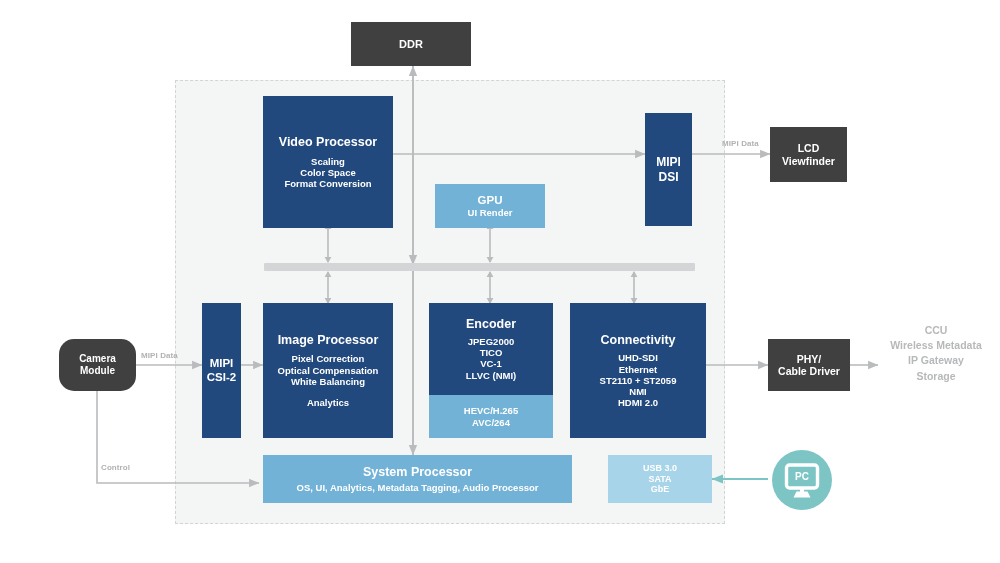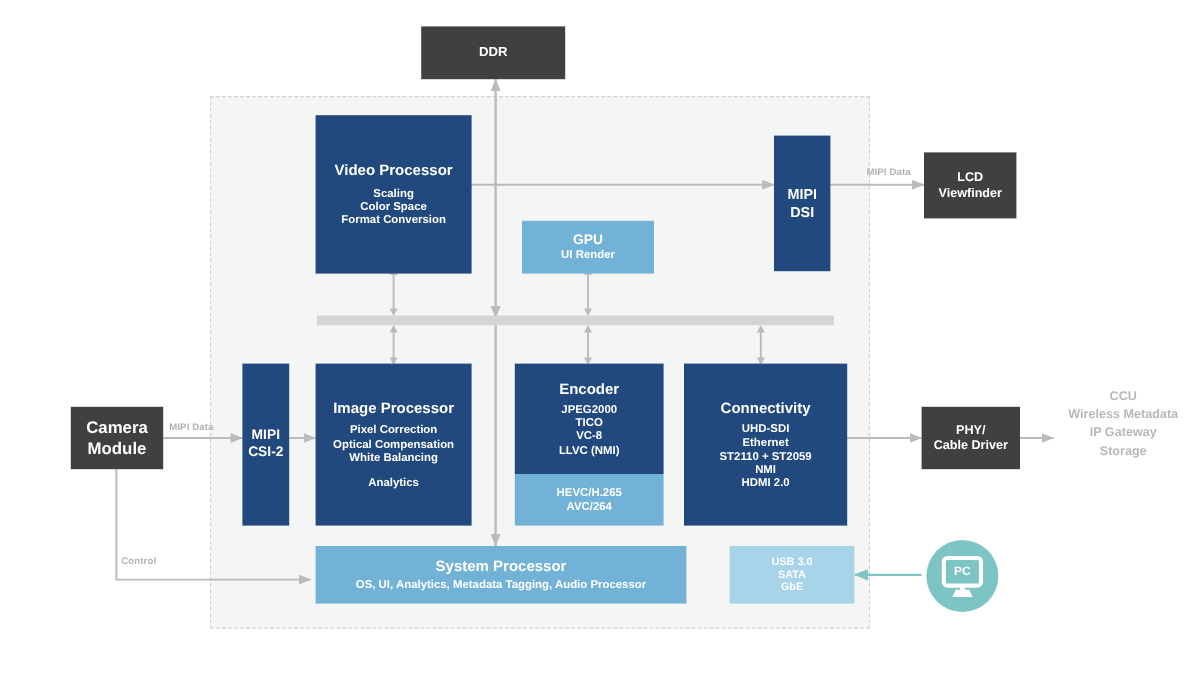--- a/index.html
+++ b/index.html
@@ -129,21 +129,21 @@
 
   <div class="blk gray" style="left:351px;top:22px;width:120px;height:44px;font-size:11px;">
     <span class="ttl">DDR</span>
   </div>
 
   <div class="blk gray" style="left:770px;top:127px;width:77px;height:55px;font-size:10.5px;">
     <span class="ttl">LCD</span>
     <span class="ttl">Viewfinder</span>
   </div>
 
-  <div class="blk gray" style="left:59px;top:339px;width:77px;height:52px;font-size:14px;">
+  <div class="blk gray" style="left:59px;top:339px;width:77px;height:52px;font-size:10px;border-radius:15px;">
     <span class="ttl">Camera</span>
     <span class="ttl">Module</span>
   </div>
 
   <div class="blk gray" style="left:768px;top:339px;width:82px;height:52px;font-size:10.5px;">
     <span class="ttl">PHY/</span>
     <span class="ttl">Cable Driver</span>
   </div>
 
   <div class="plaintext" style="left:876px;top:323px;width:120px;font-size:10.5px;">
@@ -193,21 +193,21 @@
     <span class="sub" style="font-size:9.5px;">Optical Compensation</span>
     <span class="sub" style="font-size:9.5px;">White Balancing</span>
     <span class="sub" style="font-size:9.5px;margin-top:10px;">Analytics</span>
   </div>
 
   <div style="position:absolute;left:429px;top:303px;width:124px;height:135px;z-index:5;">
     <div class="blk dark" style="position:absolute;left:0;top:0;width:124px;height:92px;">
       <span class="ttl" style="font-size:12.5px;margin-bottom:4px;">Encoder</span>
       <span class="sub" style="font-size:9.5px;">JPEG2000</span>
       <span class="sub" style="font-size:9.5px;">TICO</span>
-      <span class="sub" style="font-size:9.5px;">VC-8</span>
+      <span class="sub" style="font-size:9.5px;">VC-1</span>
       <span class="sub" style="font-size:9.5px;">LLVC (NMI)</span>
     </div>
     <div class="blk light" style="position:absolute;left:0;top:92px;width:124px;height:43px;">
       <span class="sub" style="font-size:9.5px;">HEVC/H.265</span>
       <span class="sub" style="font-size:9.5px;">AVC/264</span>
     </div>
   </div>
 
   <div class="blk dark" style="left:570px;top:303px;width:136px;height:135px;">
     <span class="ttl" style="font-size:12.5px;margin-bottom:5px;">Connectivity</span>

